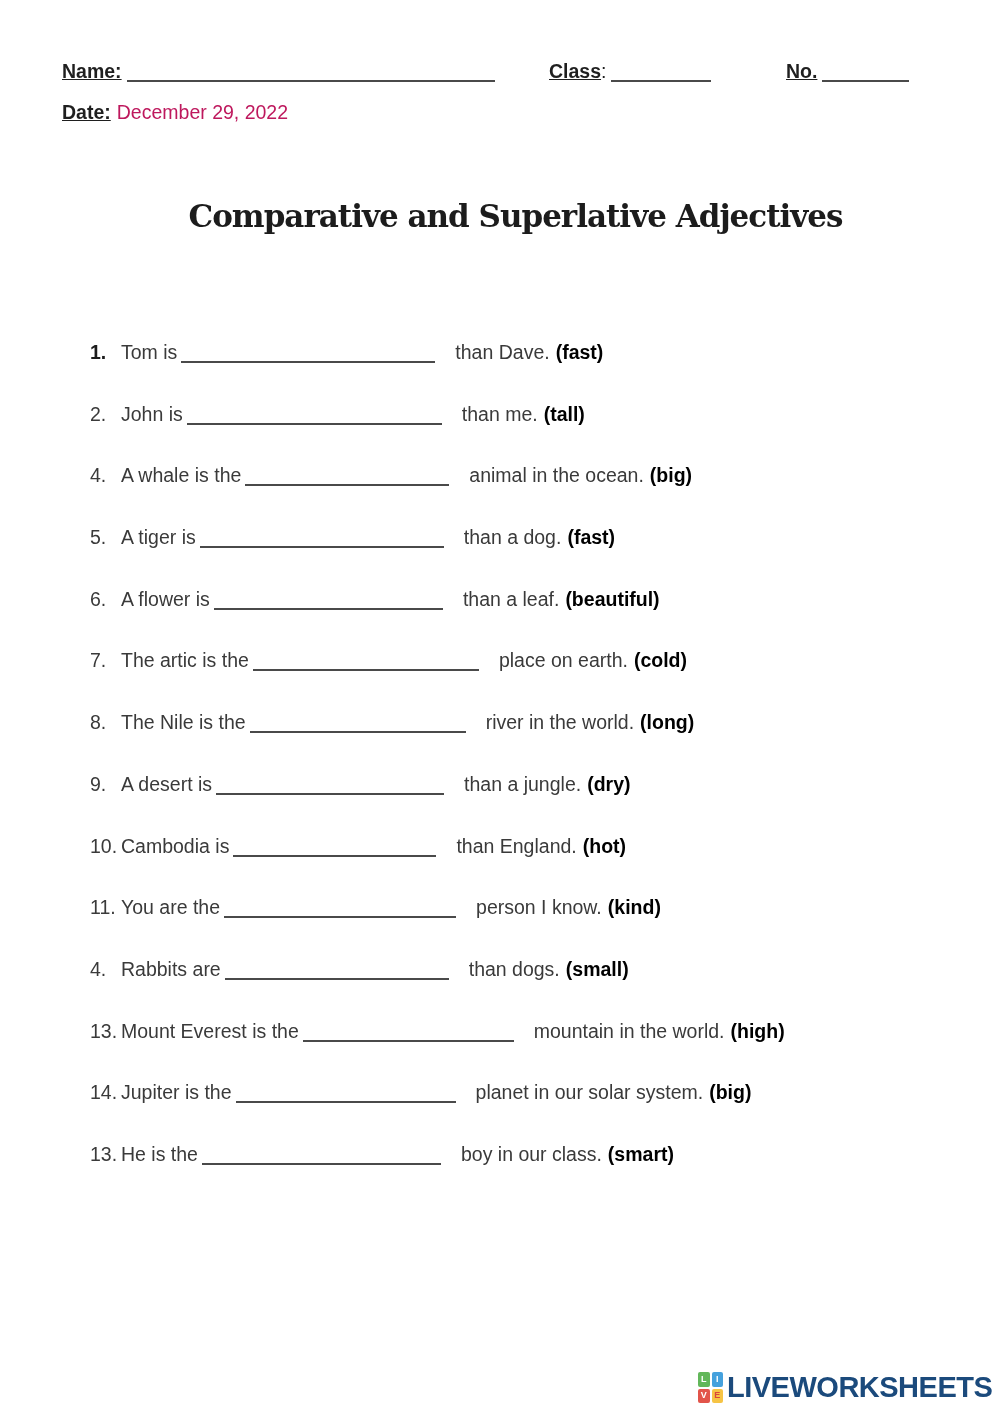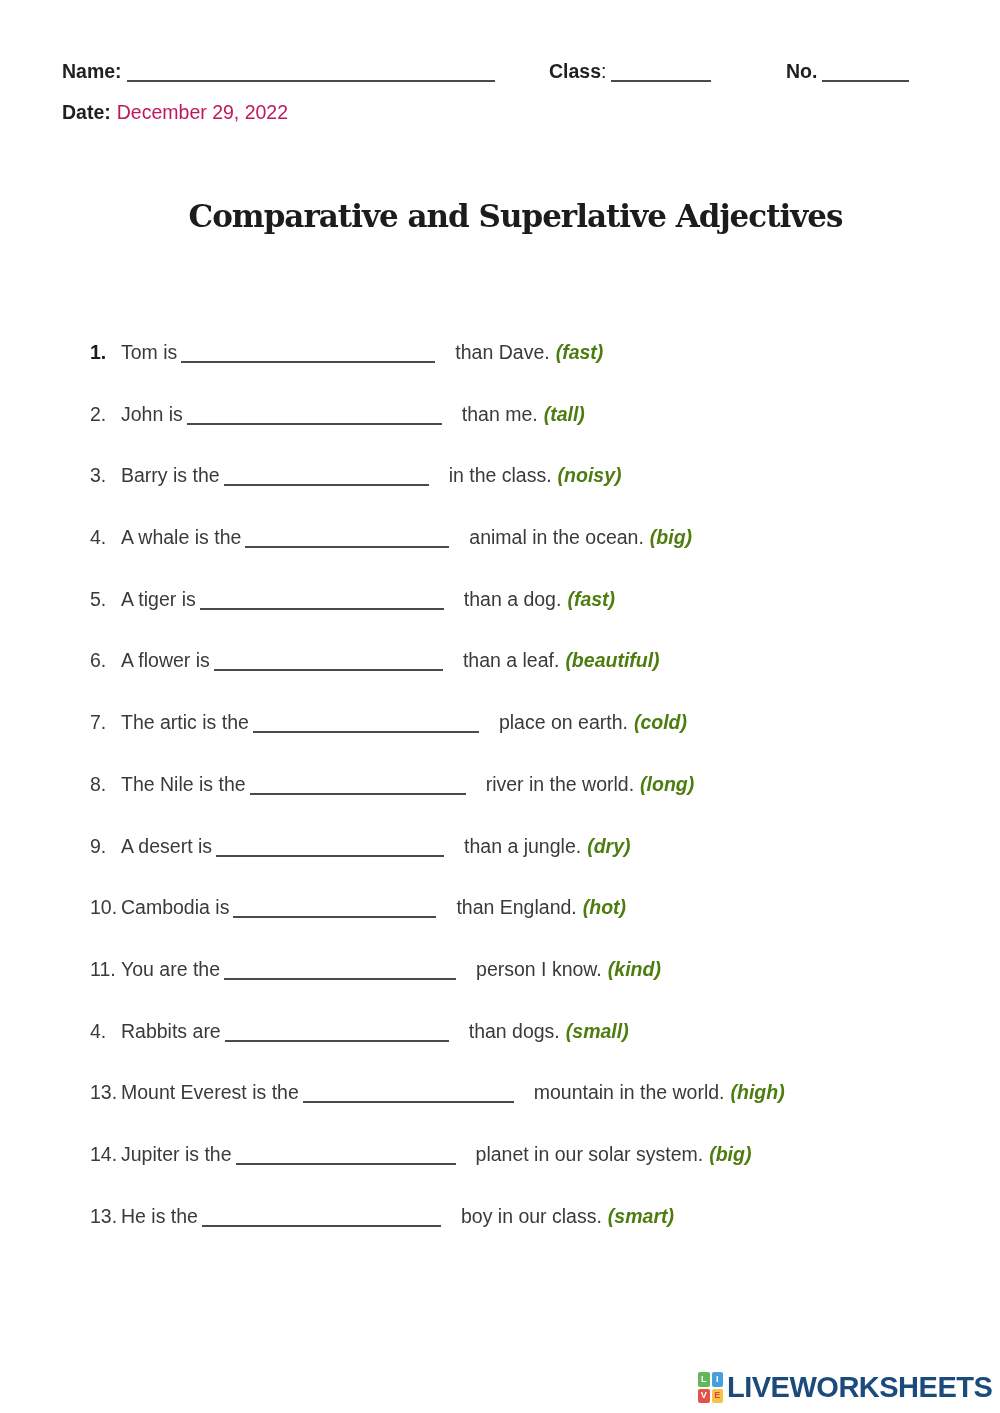--- a/index.html
+++ b/index.html
@@ -9,21 +9,21 @@
     position: relative;
     font-family: "Liberation Sans", sans-serif;
     color: #3a3a3a;
     overflow: hidden;
   }
   .page { position: absolute; inset: 0; background: #ffffff; }
 
   
   .hdr-row1 { position: absolute; top: 60px; left: 0; width: 100%; height: 30px; }
   .hdr-group { position: absolute; white-space: nowrap; font-size: 19.5px; }
-  .hdr-label { font-weight: bold; color: #1f1f1f; }
+  .hdr-label { font-weight: bold; color: #1f1f1f; text-decoration: underline; }
   .hdr-colon-light { font-weight: normal; color: #1f1f1f; }
   .fill-line {
     display: inline-block;
     border-bottom: 2px solid #4a4a4a;
     height: 16px;
     vertical-align: -4px;
     margin-left: 5px;
   }
   .hdr-row2 { position: absolute; top: 101px; left: 62px; font-size: 19.5px; white-space: nowrap; }
   .hdr-row2 .date-value { color: #be185d; margin-left: 6px; }
@@ -56,21 +56,21 @@
   }
   .row .num.bold { font-weight: bold; color: #1c1c1c; }
   .row .blank {
     display: inline-block;
     border-bottom: 2px solid #4a4a4a;
     height: 16px;
     vertical-align: -4px;
     margin: 0 6px 0 4px;
   }
   .row .post { margin-right: 6px; margin-left: 14px; }
-  .row .word { font-weight: bold; color: #4d7c0f; font-style: italic; }
+  .row .word { font-weight: bold; color: #000000; }
 
   
   .footer { position: absolute; left: 0; top: 1371px; width: 100%; height: 36px; }
   .brand-wrap { position: absolute; left: 698px; top: 0; display: flex; align-items: center; cursor: pointer; }
   .logo-grid {
     width: 25px; height: 31px;
     display: grid;
     grid-template-columns: 11.5px 11.5px;
     grid-template-rows: 14.5px 14.5px;
     gap: 2px;
@@ -116,23 +116,20 @@
 
   <div class="list" id="items-list">
     <div class="row">
       <span class="num bold">1.</span><span class="pre">Tom is</span><span class="blank" style="width: 254px;"></span><span class="post">than Dave.</span><span class="word">(fast)</span>
     </div>
 
     <div class="row">
       <span class="num">2.</span><span class="pre">John is</span><span class="blank" style="width: 255px;"></span><span class="post">than me.</span><span class="word">(tall)</span>
     </div>
 
-    <div class="row">
-      <span class="num">3.</span><span class="pre">Barry is the</span><span class="blank" style="width: 205px;"></span><span class="post">in the class.</span><span class="word">(noisy)</span>
-    </div>
 
     <div class="row">
       <span class="num">4.</span><span class="pre">A whale is the</span><span class="blank" style="width: 204px;"></span><span class="post">animal in the ocean.</span><span class="word">(big)</span>
     </div>
 
     <div class="row">
       <span class="num">5.</span><span class="pre">A tiger is</span><span class="blank" style="width: 244px;"></span><span class="post">than a dog.</span><span class="word">(fast)</span>
     </div>
 
     <div class="row">

